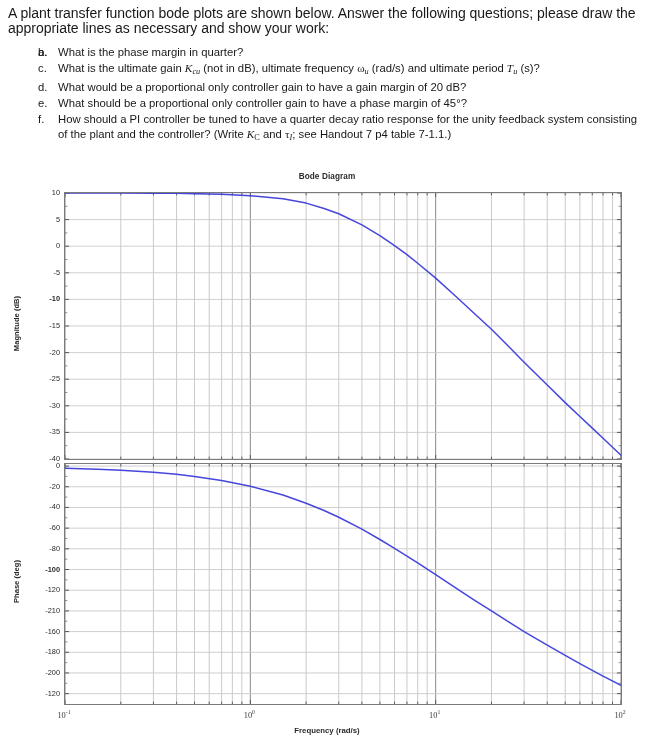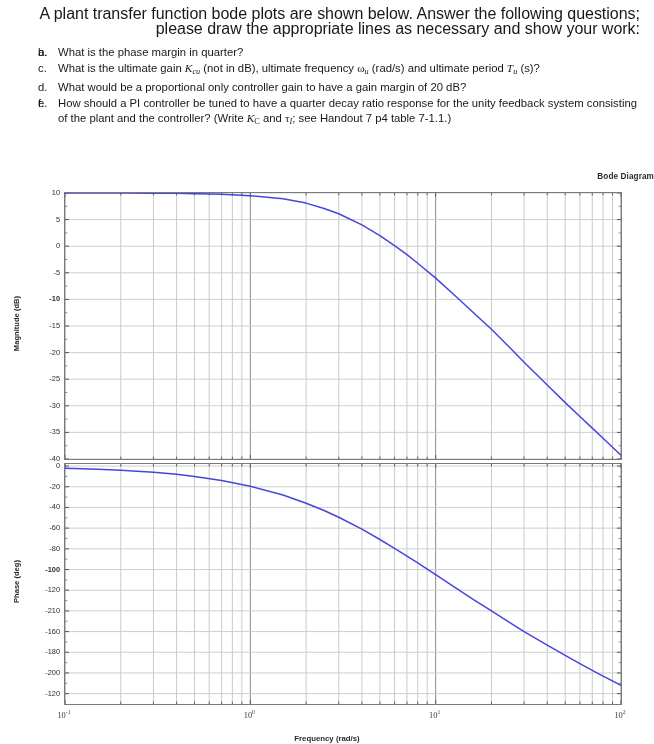--- a/index.html
+++ b/index.html
@@ -15,26 +15,25 @@
     color: #1a1a1a;
     overflow: hidden;
     position: relative;
   }
 
   
   #question-block {
     padding: 6px 14px 0 8px;
   }
   .intro {
-    font-size: 16px;
+    font-size: 14px;
     line-height: 15.2px;
     color: #181818;
     margin: 0 0 4px 0;
     letter-spacing: -0.02px;
-    text-align: right;
   }
   ol.q-list {
     list-style: none;
     margin: 9px 0 0 0;
     padding: 0 0 0 30px;
   }
   ol.q-list > li {
     font-size: 11.3px;
     line-height: 15.3px;
     color: #181818;
@@ -62,21 +61,21 @@
     left: 0;
     top: 168px;
     width: 654px;
     height: 576px;
   }
   .fig-title {
     position: absolute;
     left: 0;
     top: 4px;
     width: 654px;
-    text-align: right;
+    text-align: center;
     font-size: 8.2px;
     font-weight: bold;
     color: #2b2b2b;
     letter-spacing: 0.1px;
   }
 
   .axes {
     position: absolute;
     border: 1px solid #7a7a7a;
     background: #ffffff;
@@ -119,21 +118,20 @@
   }
   .xlabel sup { font-size: 68%; }
   .xtitle {
     position: absolute;
     font-size: 7.8px;
     font-weight: bold;
     color: #2b2b2b;
     width: 654px;
     left: 0;
     text-align: center;
-    margin-top: 8px;
   }
 </style>
 </head>
 <body>
 
 <div id="question-block">
   <p class="intro">A plant transfer function bode plots are shown below. Answer the following questions; please draw the appropriate lines as necessary and show your work:</p>
 
   <ol class="q-list">
     <li>
@@ -146,20 +144,21 @@
     <li>
       <span class="marker">c.</span>
       <span>What is the ultimate gain </span><span class="mi">K</span><sub class="sb">cu</sub><span> (not in dB), ultimate frequency </span><span class="mi-up">ω</span><sub class="sb">u</sub><span> (rad/s) and ultimate period </span><span class="mi">T</span><sub class="sb">u</sub><span> (s)?</span>
     </li>
     <li>
       <span class="marker">d.</span>
       <span>What would be a proportional only controller gain to have a gain margin of 20 dB?</span>
     </li>
     <li>
       <span class="marker">e.</span>
+      <span>What should be a proportional only controller gain to have a phase margin of 45°?</span>
     </li>
     <li>
       <span class="marker">f.</span>
       <span>How should a PI controller be tuned to have a quarter decay ratio response for the unity feedback system consisting of the plant and the controller? (Write </span><span class="mi">K</span><sub class="sb-up">C</sub><span> and </span><span class="mi-up">τ</span><sub class="sb">I</sub><span>; see Handout 7 p4 table 7-1.1.)</span>
     </li>
   </ol>
 </div>
 
 <div id="figure">
   <div class="fig-title">Bode Diagram</div>

